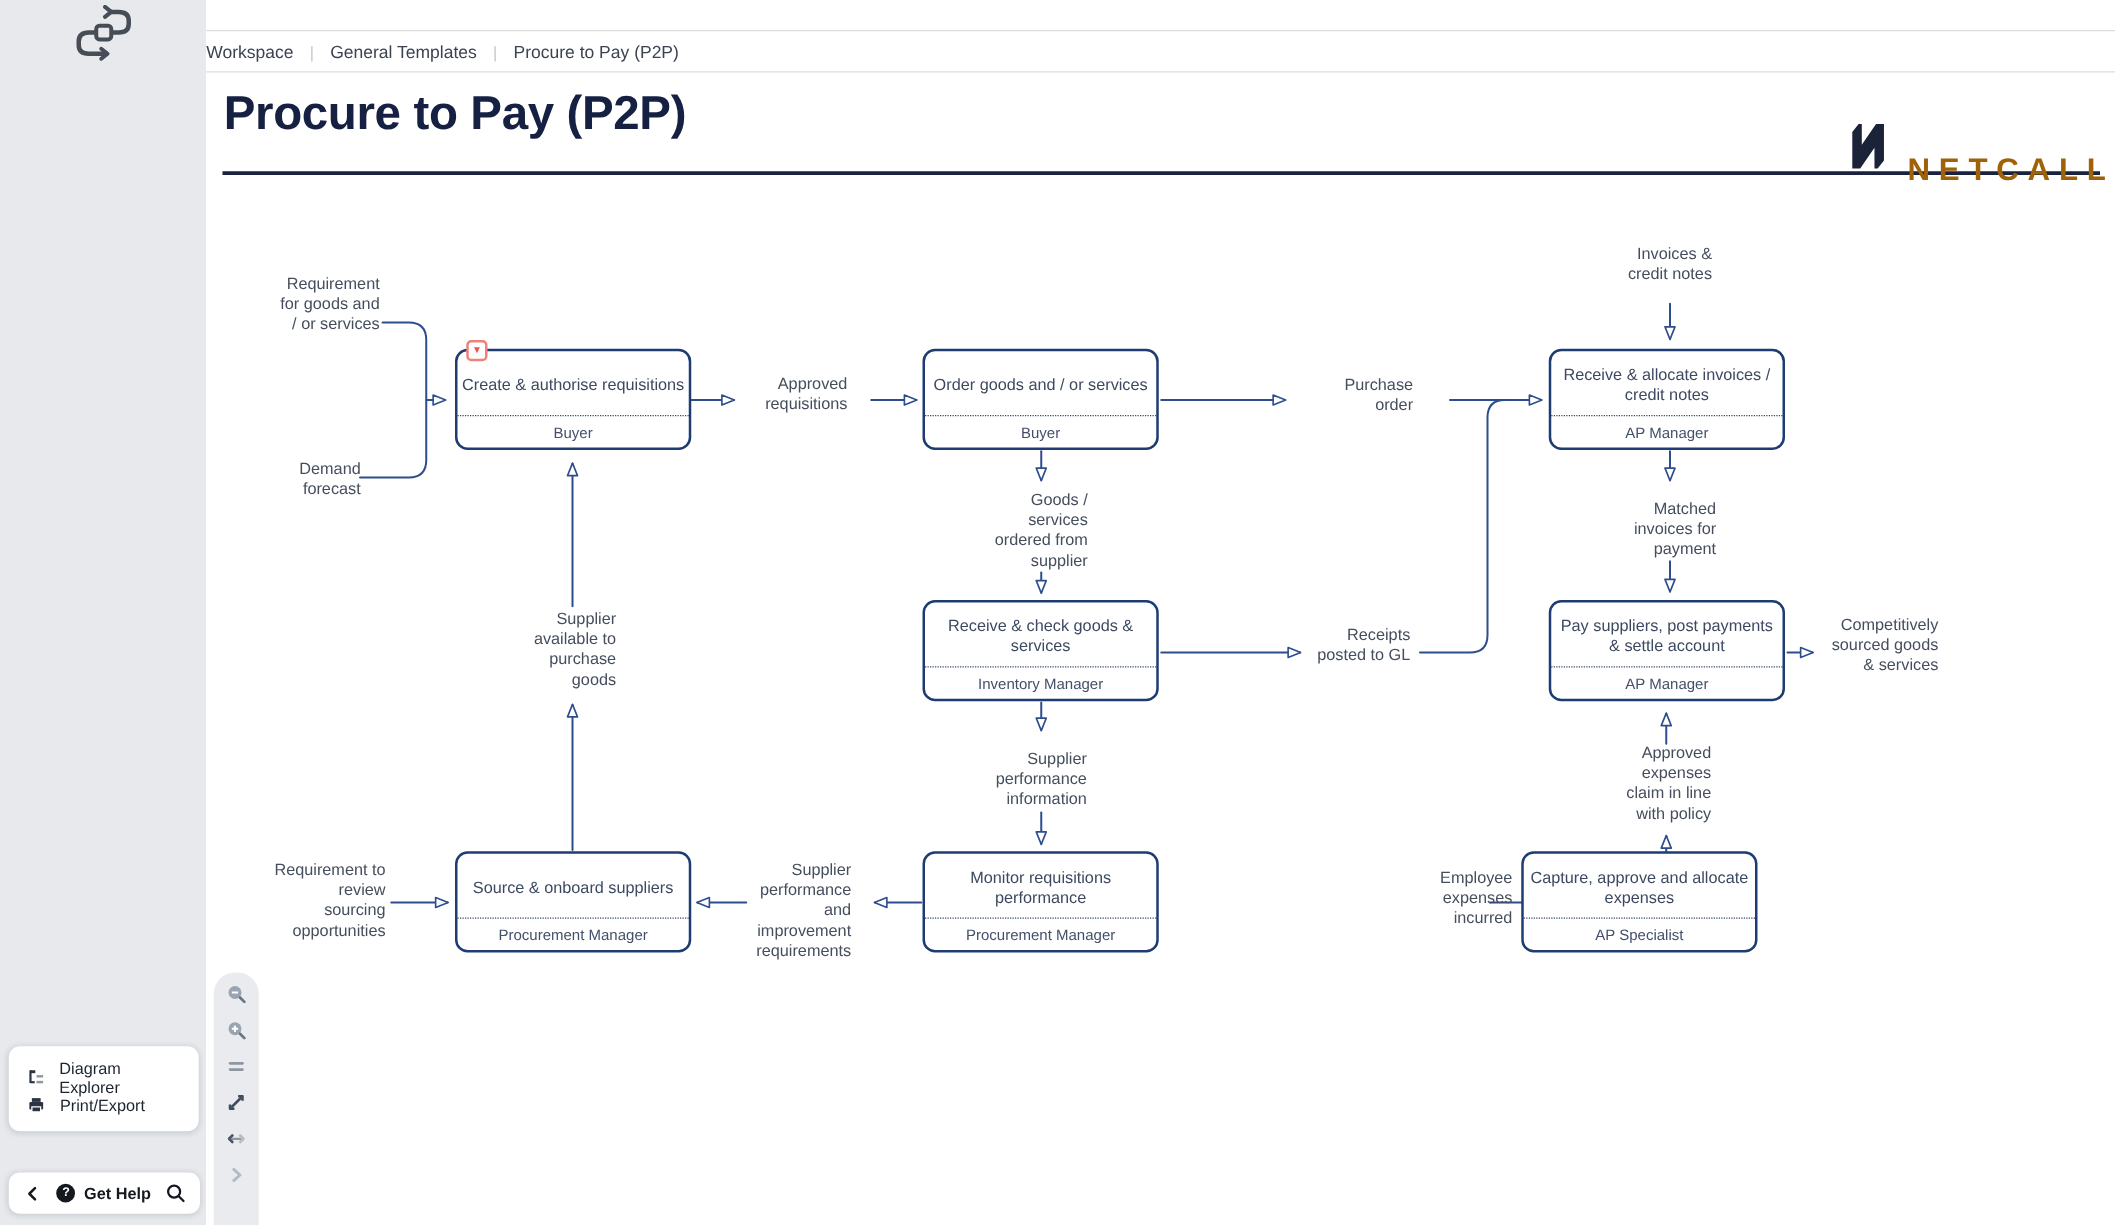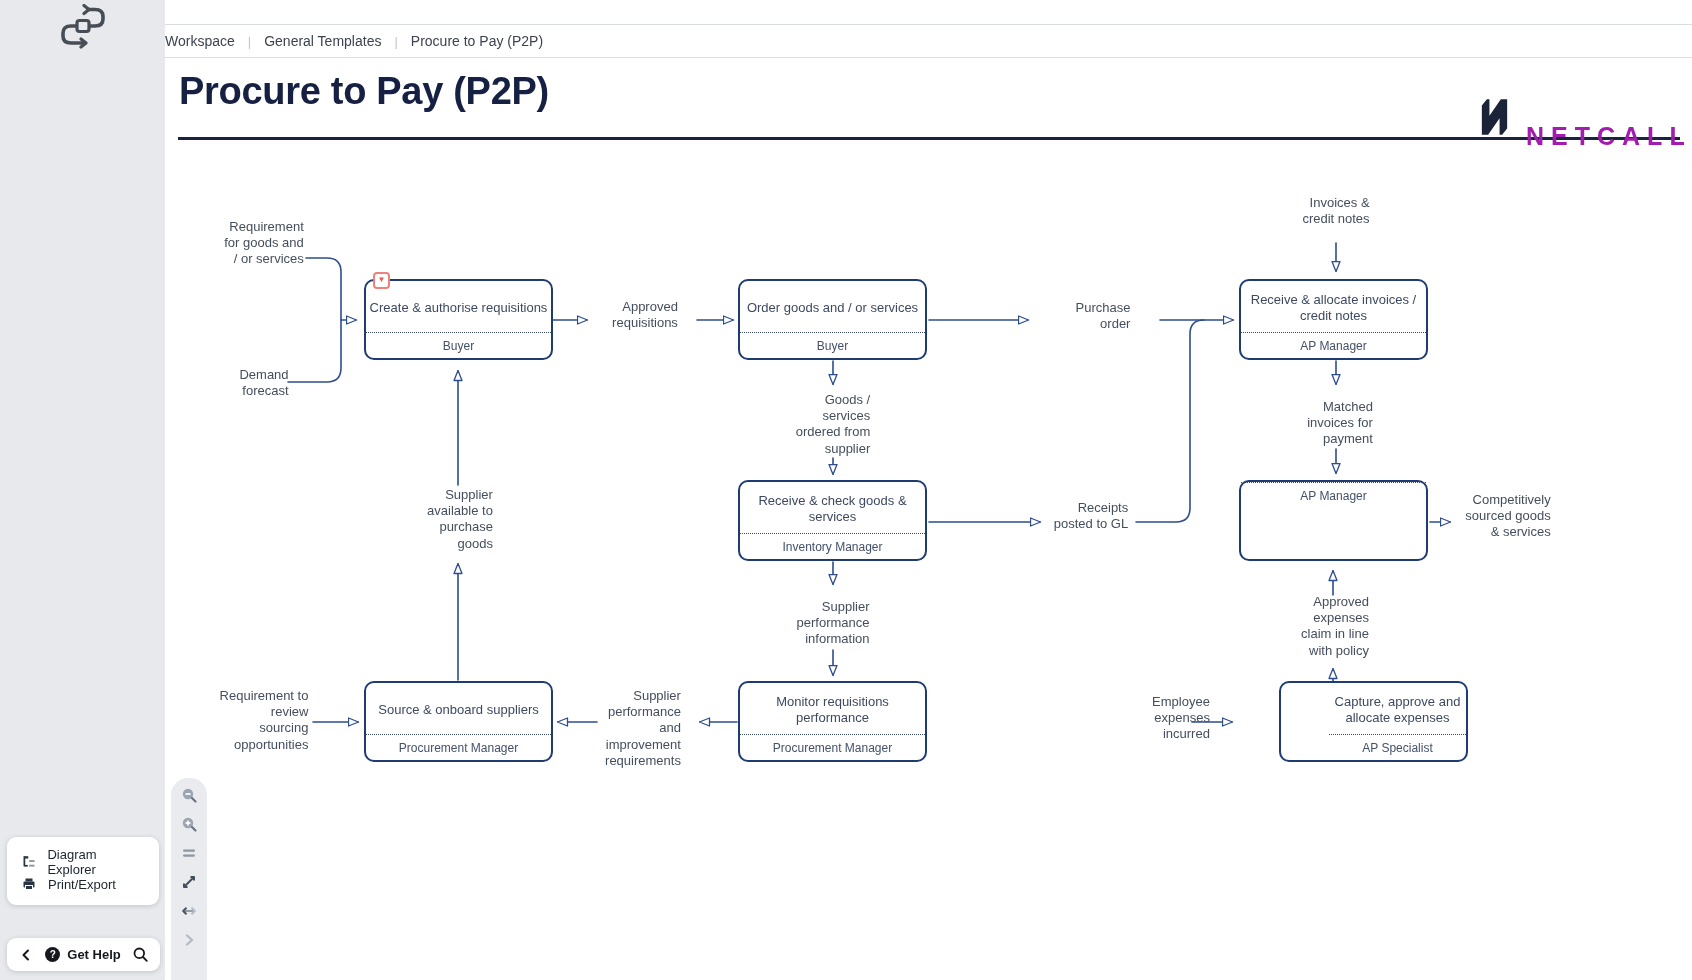--- a/index.html
+++ b/index.html
@@ -15,21 +15,21 @@
   .crumbbar { position:absolute; left:165px; right:0; top:24px; height:34px;
               border-top:1px solid #dadde1; border-bottom:1px solid #dadde1;
               display:flex; align-items:center; background:#fff; z-index:4; }
   .crumb { font-size:14px; color:#3c4350; cursor:pointer; }
   .crumb-sep { font-size:13px; color:#c2c6cc; margin:0 13px; }
   .page-title { position:absolute; left:179px; top:70px; font-size:38px; font-weight:700;
                 color:#152042; letter-spacing:-0.3px; z-index:4; }
   .title-rule { position:absolute; left:178px; top:137px; width:1502px; height:3px; background:#19233f; z-index:4; }
 
   .brand { position:absolute; left:1478px; top:82px; display:flex; align-items:center; gap:15px; z-index:4; }
-  .brand-word { font-size:25px; font-weight:700; letter-spacing:7px; color:#a21caf;margin-top:40px; }
+  .brand-word { font-size:25px; font-weight:700; letter-spacing:7px; color:#a16207;margin-top:40px; }
 
   
   #diagram { position:absolute; inset:0; }
   #edges { position:absolute; inset:0; width:1692px; height:980px; pointer-events:none; }
   .edge { stroke:#2e4d8e; stroke-width:1.6; fill:none; stroke-linecap:round; }
 
   .node { position:absolute; width:189px; height:81px; background:#fff;
           border:2px solid #1e3c72; border-radius:10px; display:flex; flex-direction:column;
           cursor:pointer; }
   .node-title { flex:1; display:flex; align-items:center; justify-content:center; text-align:center;
@@ -151,31 +151,32 @@
     </div>
     <div class="node" style="left: 1239px; top: 279px;">
       <div class="node-title">Receive &amp; allocate invoices / credit notes</div>
       <div class="node-role">AP Manager</div>
     </div>
     <div class="node" style="left: 738px; top: 480px;">
       <div class="node-title">Receive &amp; check goods &amp; services</div>
       <div class="node-role">Inventory Manager</div>
     </div>
     <div class="node" style="left: 1239px; top: 480px;">
+      <div class="node-title">Pay suppliers, post payments &amp; settle account</div>
       <div class="node-role">AP Manager</div>
     </div>
     <div class="node" style="left: 364px; top: 681px;">
       <div class="node-title">Source &amp; onboard suppliers</div>
       <div class="node-role">Procurement Manager</div>
     </div>
     <div class="node" style="left: 738px; top: 681px;">
       <div class="node-title">Monitor requisitions performance</div>
       <div class="node-role">Procurement Manager</div>
     </div>
-    <div class="node" style="left: 1279px; top: 681px; padding-left: 48px;">
+    <div class="node" style="left: 1217px; top: 681px;">
       <div class="node-title">Capture, approve and allocate expenses</div>
       <div class="node-role">AP Specialist</div>
     </div>
     <div class="flow-label" style="left: 264px; top: 219px;">Requirement
 for goods and
 / or services</div>
     <div class="flow-label" style="left: 264px; top: 367px;">Demand
 forecast</div>
     <div class="flow-label" style="left: 645px; top: 299px;">Approved
 requisitions</div>

